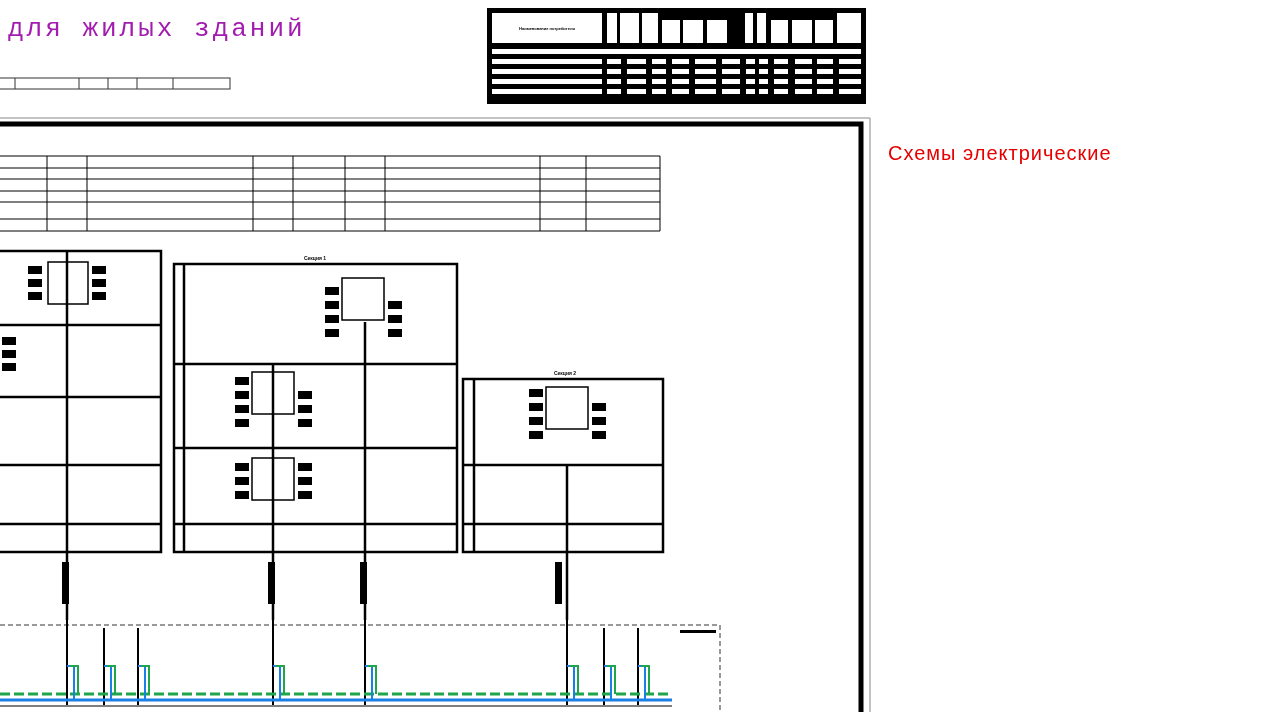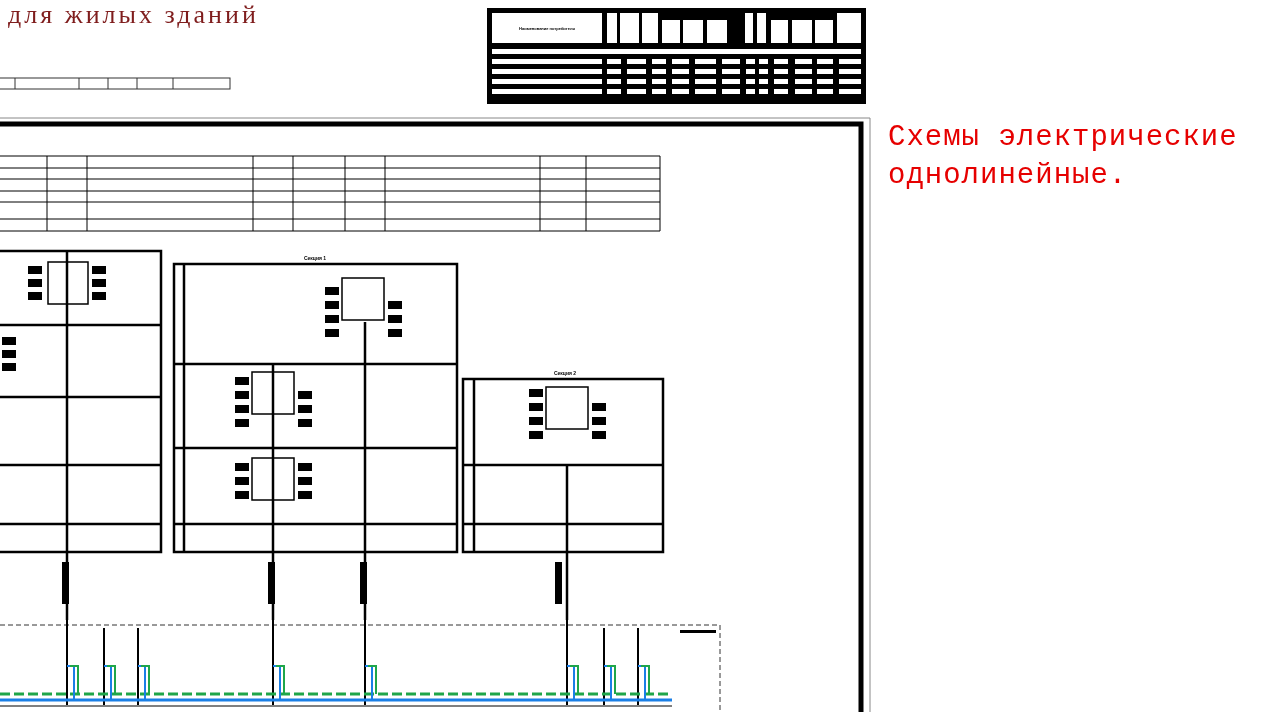--- a/index.html
+++ b/index.html
@@ -1,30 +1,29 @@
 <!DOCTYPE html>
 <html><head>
 <meta charset="utf-8">
 <style>
   html,body{margin:0;padding:0;background:#fff;}
   body{width:1267px;height:712px;position:relative;overflow:hidden;font-family:"DejaVu Sans",sans-serif;}
-  .title{position:absolute;left:8px;top:0;font-family:Liberation Serif, serif;font-size:26px;color:#7f1d1d;letter-spacing:3px;}
-  .note{position:absolute;left:888px;top:119px;font-family:Liberation Mono, monospace;font-size:29px;line-height:38px;color:#e60000;letter-spacing:1px;}
+  .title{position:absolute;left:8px;top:14px;font-family:Liberation Mono, monospace;font-size:26px;color:#a21caf;letter-spacing:3px;}
+  .note{position:absolute;left:888px;top:134px;font-family:Liberation Sans, sans-serif;font-size:20px;line-height:38px;color:#e60000;letter-spacing:1px;}
   svg{position:absolute;left:0;top:0;}
   .tiny{font-family:"Liberation Sans",sans-serif;font-size:4px;font-weight:bold;fill:#000;}
   .sec{font-family:"Liberation Sans",sans-serif;font-size:5px;font-weight:bold;fill:#000;}
 </style>
 </head>
 <body>
 
 <div class="title">для жилых зданий</div>
 
 <div class="note">
   <div>Схемы электрические</div>
-  <div>однолинейные.</div>
 </div>
 
 <svg width="1267" height="712" viewBox="0 0 1267 712">
 
   <g stroke="#333" stroke-width="1" fill="none">
     <rect x="-2" y="78" width="232" height="11"></rect>
     <line x1="15" y1="78" x2="15" y2="89"></line>
     <line x1="79" y1="78" x2="79" y2="89"></line>
     <line x1="108" y1="78" x2="108" y2="89"></line>
     <line x1="137" y1="78" x2="137" y2="89"></line>

